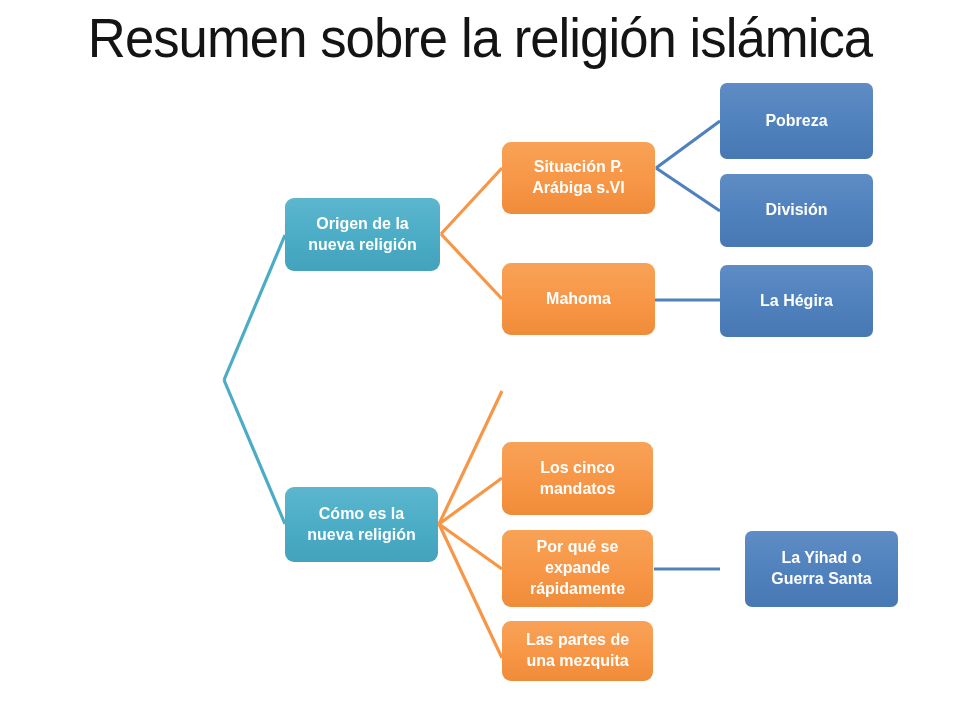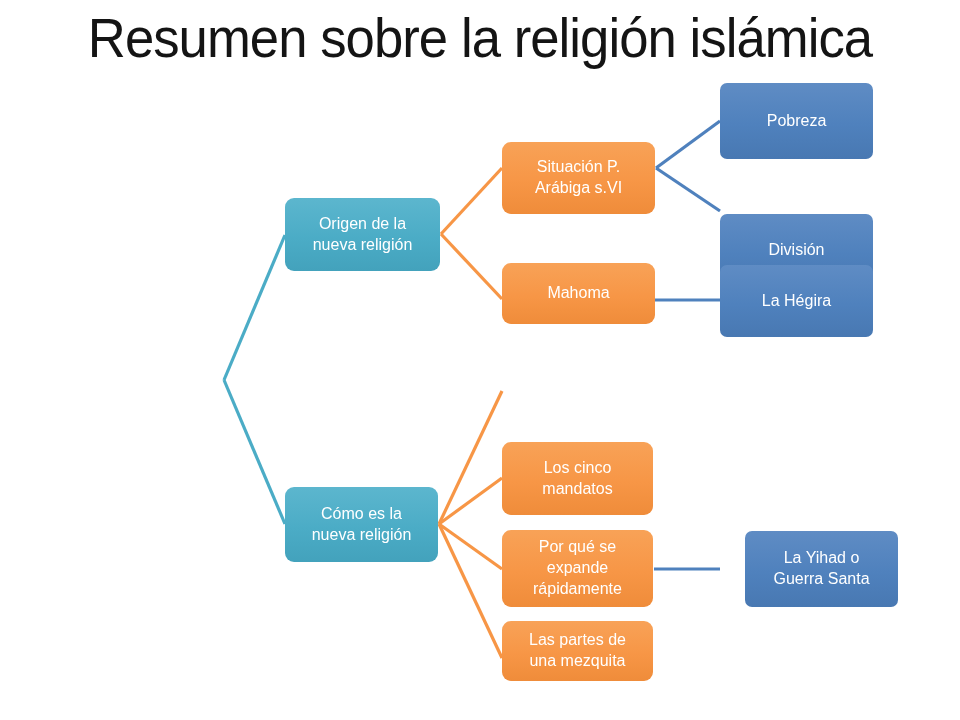--- a/index.html
+++ b/index.html
@@ -40,38 +40,39 @@
     border-radius: 9px;
     color: #ffffff;
     display: flex;
     align-items: center;
     justify-content: center;
     text-align: center;
     font-size: 16px;
     line-height: 1.3;
     padding: 4px 10px;
     white-space: pre-line;
+    font-weight: bold;
   }
   .lv-root   { background: linear-gradient(180deg, #a6c468, #9BBB59 55%, #93b14e); }
   .lv-teal   { background: linear-gradient(180deg, #5cb6ce, #4BACC6 55%, #43a2bc); }
   .lv-orange { background: linear-gradient(180deg, #f8a257, #F79646 55%, #ef8c3a); }
   .lv-blue   { background: linear-gradient(180deg, #5f8cc4, #4F81BD 55%, #4878b2); border-radius: 7px; }
 
   
   .n-root      { left: 67px;  top: 342px; width: 156px; height: 76px; }
   .n-origen    { left: 285px; top: 198px; width: 155px; height: 73px; }
   .n-como      { left: 285px; top: 487px; width: 153px; height: 75px; }
   .n-situacion { left: 502px; top: 142px; width: 153px; height: 72px; }
-  .n-mahoma    { left: 502px; top: 263px; width: 153px; height: 61px; }
+  .n-mahoma    { left: 502px; top: 263px; width: 153px; height: 72px; }
   .n-siete     { left: 502px; top: 353px; width: 151px; height: 75px; }
   .n-cinco     { left: 502px; top: 442px; width: 151px; height: 73px; }
   .n-porque    { left: 502px; top: 530px; width: 151px; height: 77px; }
   .n-partes    { left: 502px; top: 621px; width: 151px; height: 60px; }
   .n-pobreza   { left: 720px; top: 83px;  width: 153px; height: 76px; }
-  .n-division  { left: 720px; top: 174px; width: 153px; height: 73px; margin-top: 40px; }
+  .n-division  { left: 720px; top: 174px; width: 153px; height: 73px; }
   .n-hegira    { left: 720px; top: 265px; width: 153px; height: 72px; }
   .n-yihad     { left: 720px; top: 531px; width: 153px; height: 76px; margin-left: 25px; }
 </style>
 </head>
 <body>
 
 <div class="slide">
 
   <div class="slide-title">Resumen sobre la religión islámica</div>
 

